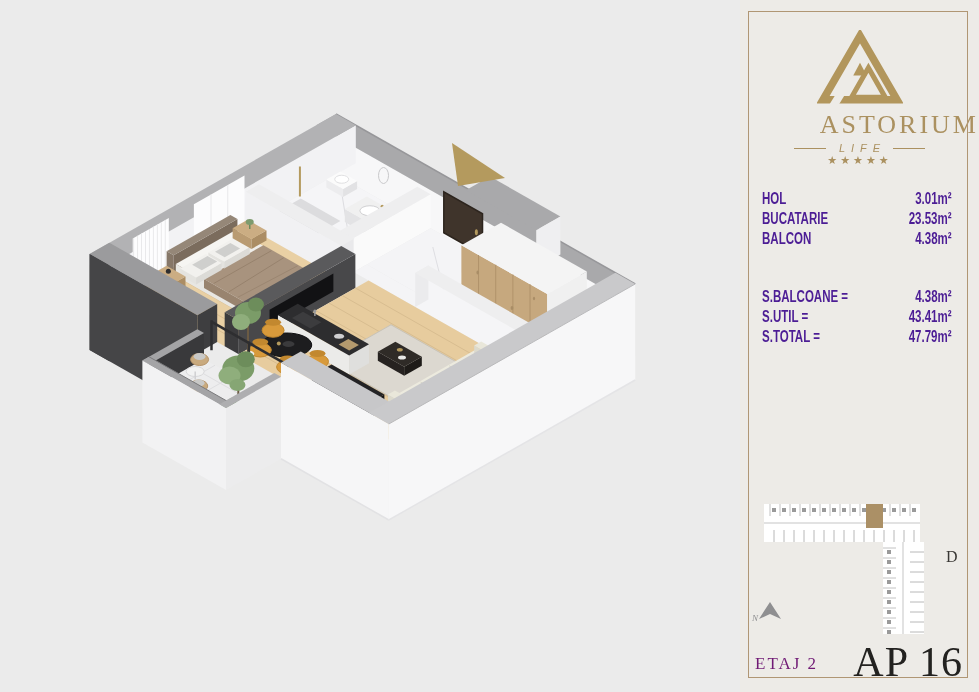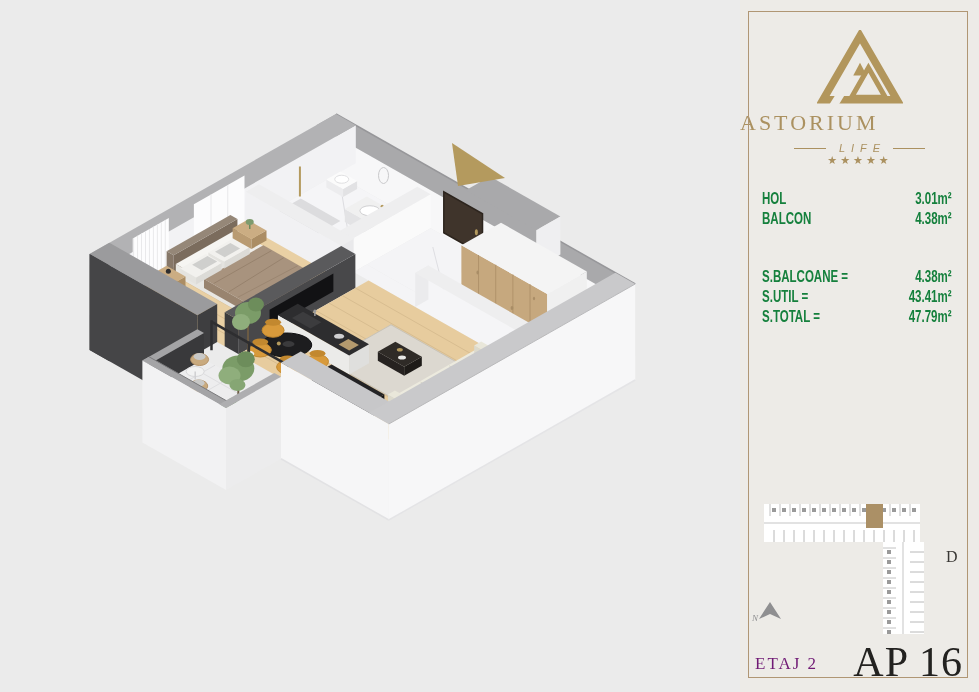--- a/index.html
+++ b/index.html
@@ -10,31 +10,31 @@
   
   #plan { position:absolute; left:0; top:0; width:740px; height:692px; display:block; }
 
   
   .panel { position:absolute; left:740px; top:0; width:239px; height:692px;
            background:#edebe7; }
   .panel-border { position:absolute; left:8px; top:11px; right:11px; bottom:14px;
                   border:1.5px solid #b09674; pointer-events:none; }
 
   .logo-wrap { position:absolute; left:0; top:30px; width:100%; text-align:center; }
-  .brand-name { position:absolute; top:110px; width:100%; text-align:left;
-                font-family:"Liberation Serif", serif; font-size:22px; letter-spacing:3px;
+  .brand-name { position:absolute; top:110px; width:100%; text-align:right;
+                font-family:"Liberation Serif", serif; font-size:26px; letter-spacing:3px;
                 color:#ab9160; }
   .life-row { position:absolute; top:142px; width:100%; display:flex; align-items:center;
               justify-content:center; gap:7px;font-style:italic; }
   .life-row .rule { width:32px; height:1px; background:#ab9160; }
   .life-text { font-size:11px; letter-spacing:6px; color:#ab9160; text-indent:6px; }
   .stars { position:absolute; top:154px; width:100%; text-align:center;
            font-size:11px; letter-spacing:3px; color:#ab9160; }
 
-  .rooms { position:absolute; left:22px; right:27px; top:189px; color:#15803d; }
+  .rooms { position:absolute; left:22px; right:27px; top:189px; color:#4c1d95; }
   .room-row { display:flex; justify-content:space-between; height:20px; align-items:center; }
   .room-row.gap { height:38px; }
   .cond { font-weight:bold; font-size:16px; transform:scaleX(0.72); white-space:nowrap; }
   .room-label { transform-origin:left center; }
   .room-value { transform-origin:right center; }
 
   .siteplan { position:absolute; left:10px; top:494px; width:219px; height:152px; }
   .floor-label { position:absolute; left:15px; bottom:18px;
                  font-family:"Liberation Serif", serif; font-size:17px; letter-spacing:2px;
                  color:#701a75; }
@@ -304,20 +304,24 @@
       <span class="life-text">LIFE</span>
       <span class="rule"></span>
     </div>
 
     <div class="stars">★★★★★</div>
 
     <div class="rooms">
       <div class="room-row">
         <span class="cond room-label">HOL</span>
         <span class="cond room-value">3.01m²</span>
+      </div>
+      <div class="room-row">
+        <span class="cond room-label">BUCATARIE</span>
+        <span class="cond room-value">23.53m²</span>
       </div>
       <div class="room-row">
         <span class="cond room-label">BALCON</span>
         <span class="cond room-value">4.38m²</span>
       </div>
       <div class="room-row gap"></div>
       <div class="room-row">
         <span class="cond room-label">S.BALCOANE =</span>
         <span class="cond room-value">4.38m²</span>
       </div>

